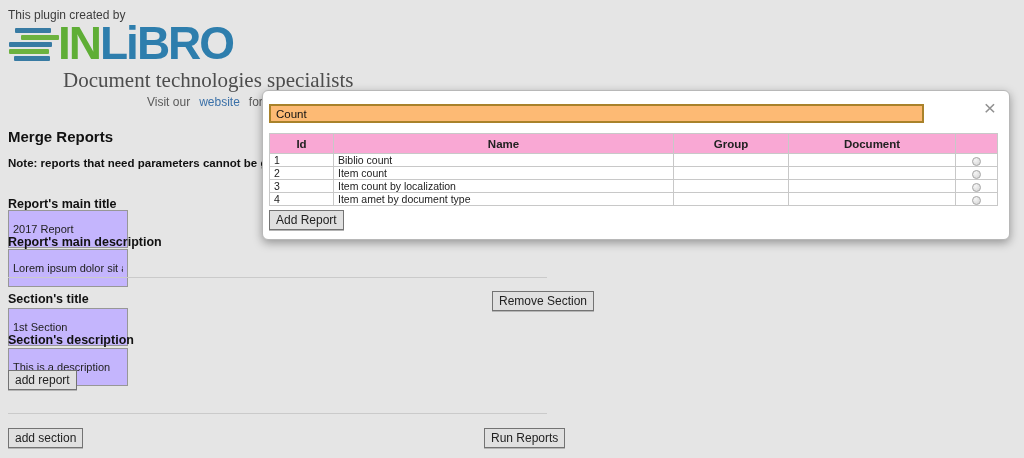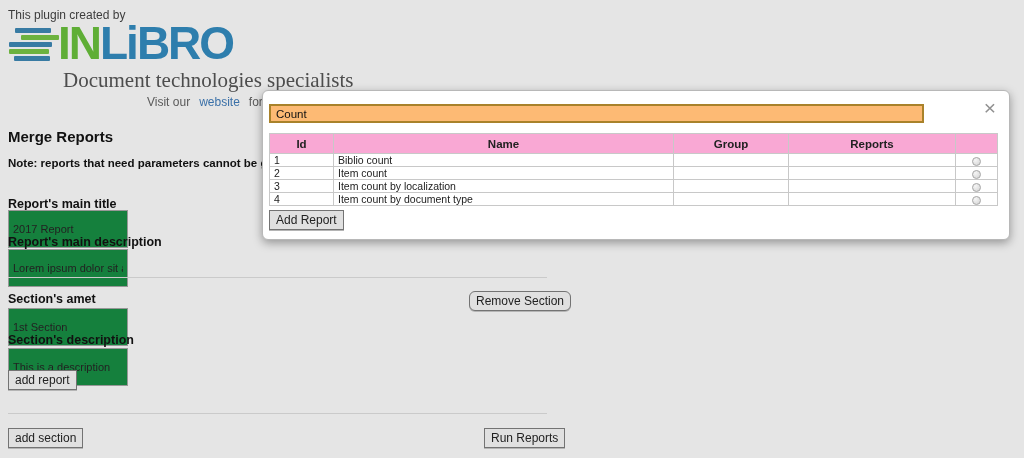--- a/index.html
+++ b/index.html
@@ -37,36 +37,36 @@
   .page-title { left: 8px; top: 128px; font-size: 15px; font-weight: bold; color: #111; }
   .params-note { left: 8px; top: 157px; font-size: 11.5px; font-weight: bold; color: #111; white-space: nowrap; }
   .field-label { font-size: 12.5px; font-weight: bold; color: #111; }
   .lbl-main-title { left: 8px; top: 197px; }
   .lbl-main-desc  { left: 8px; top: 235px; }
   .lbl-sec-title  { left: 8px; top: 292px; }
   .lbl-sec-desc   { left: 8px; top: 333px; }
   .text-input {
     font-family: "Liberation Sans", "DejaVu Sans", sans-serif;
     font-size: 11px; color: #222; width: 120px; height: 22px;
-    border: 1px solid #979797; background: #15803d; padding: 18px 4px;
+    border: 1px solid #979797; background: #c4b5fd; padding: 18px 4px;
   }
   .inp-main-title { left: 8px; top: 210px; }
   .inp-main-desc  { left: 8px; top: 249px; }
   .inp-sec-title  { left: 8px; top: 308px; }
   .inp-sec-desc   { left: 8px; top: 348px; }
   .divider { left: 8px; width: 539px; height: 0; border-top: 1px solid #cacaca; }
   .div-1 { top: 277px; }
   .div-2 { top: 413px; }
   .btn {
     font-family: "Liberation Sans", "DejaVu Sans", sans-serif;
     font-size: 12px; color: #222; background: #e0e0e0;
     border: 1px solid #737373; box-shadow: 0 1px 0 #b5b5b5;
     padding: 2px 6px; cursor: pointer;
   }
-  .btn-remove-section { left: 469px; top: 291px; border-radius: 6px; }
+  .btn-remove-section { left: 492px; top: 291px; }
   .btn-add-report     { left: 8px;   top: 370px; }
   .btn-add-section    { left: 8px;   top: 428px; }
   .btn-run-reports    { left: 484px; top: 428px; font-weight: normal; }
 
   
   .modal {
     left: 262px; top: 90px; width: 748px; height: 150px;
     background: #ffffff; border: 1px solid #b8b8b8; border-radius: 6px;
     box-shadow: 0 3px 10px rgba(0,0,0,0.35);
   }
@@ -129,21 +129,21 @@
   <div class="abs params-note">Note: reports that need parameters cannot be gene</div>
 
   <div class="abs field-label lbl-main-title">Report's main title</div>
   <input class="abs text-input inp-main-title" value="2017 Report" style="">
 
   <div class="abs field-label lbl-main-desc">Report's main description</div>
   <input class="abs text-input inp-main-desc" value="Lorem ipsum dolor sit amet." style="">
 
   <div class="abs divider div-1"></div>
 
-  <div class="abs field-label lbl-sec-title">Section's amet</div>
+  <div class="abs field-label lbl-sec-title">Section's title</div>
   <button class="abs btn btn-remove-section">Remove Section</button>
   <input class="abs text-input inp-sec-title" value="1st Section" style="">
 
   <div class="abs field-label lbl-sec-desc">Section's description</div>
   <input class="abs text-input inp-sec-desc" value="This is a description" style="">
 
   <button class="abs btn btn-add-report">add report</button>
 
   <div class="abs divider div-2"></div>
 
@@ -160,21 +160,21 @@
           <col class="col-name">
           <col class="col-group">
           <col class="col-subgroup">
           <col class="col-radio">
       </colgroup>
       <thead>
         <tr>
           <th>Id</th>
           <th>Name</th>
           <th>Group</th>
-          <th>Reports</th>
+          <th>Document</th>
           <th></th>
         </tr>
       </thead>
       <tbody>
         <tr>
           <td>1</td>
           <td>Biblio count</td>
           <td></td>
           <td></td>
           <td class="cell-radio"><span class="radio-dot"></span></td>
@@ -188,21 +188,21 @@
         </tr>
         <tr>
           <td>3</td>
           <td>Item count by localization</td>
           <td></td>
           <td></td>
           <td class="cell-radio"><span class="radio-dot"></span></td>
         </tr>
         <tr>
           <td>4</td>
-          <td>Item count by document type</td>
+          <td>Item amet by document type</td>
           <td></td>
           <td></td>
           <td class="cell-radio"><span class="radio-dot"></span></td>
         </tr>
       </tbody>
     </table>
 
     <button class="btn btn-modal-add">Add Report</button>
   </div>
 

